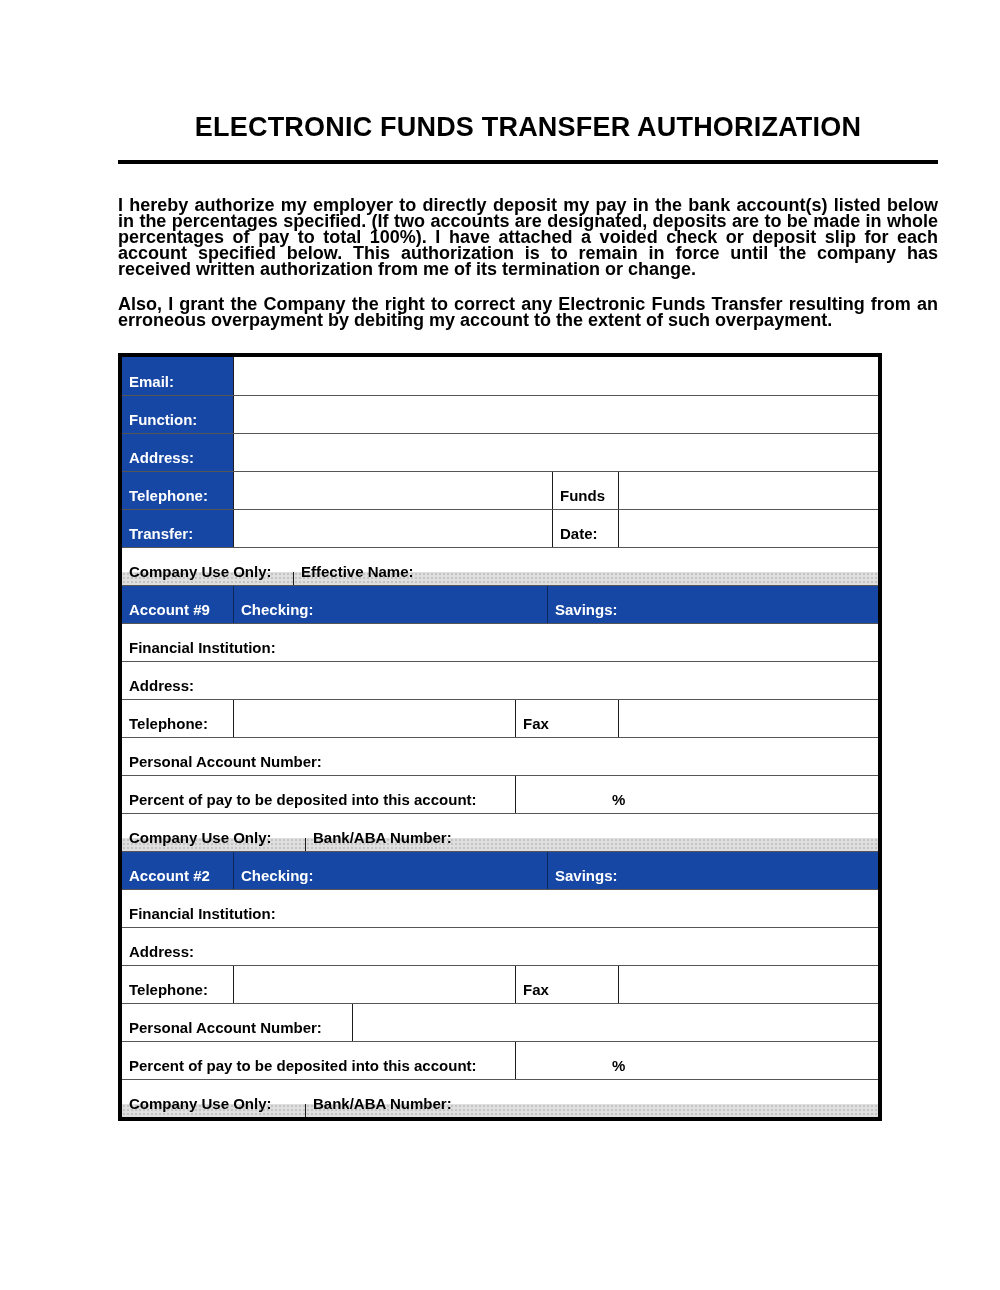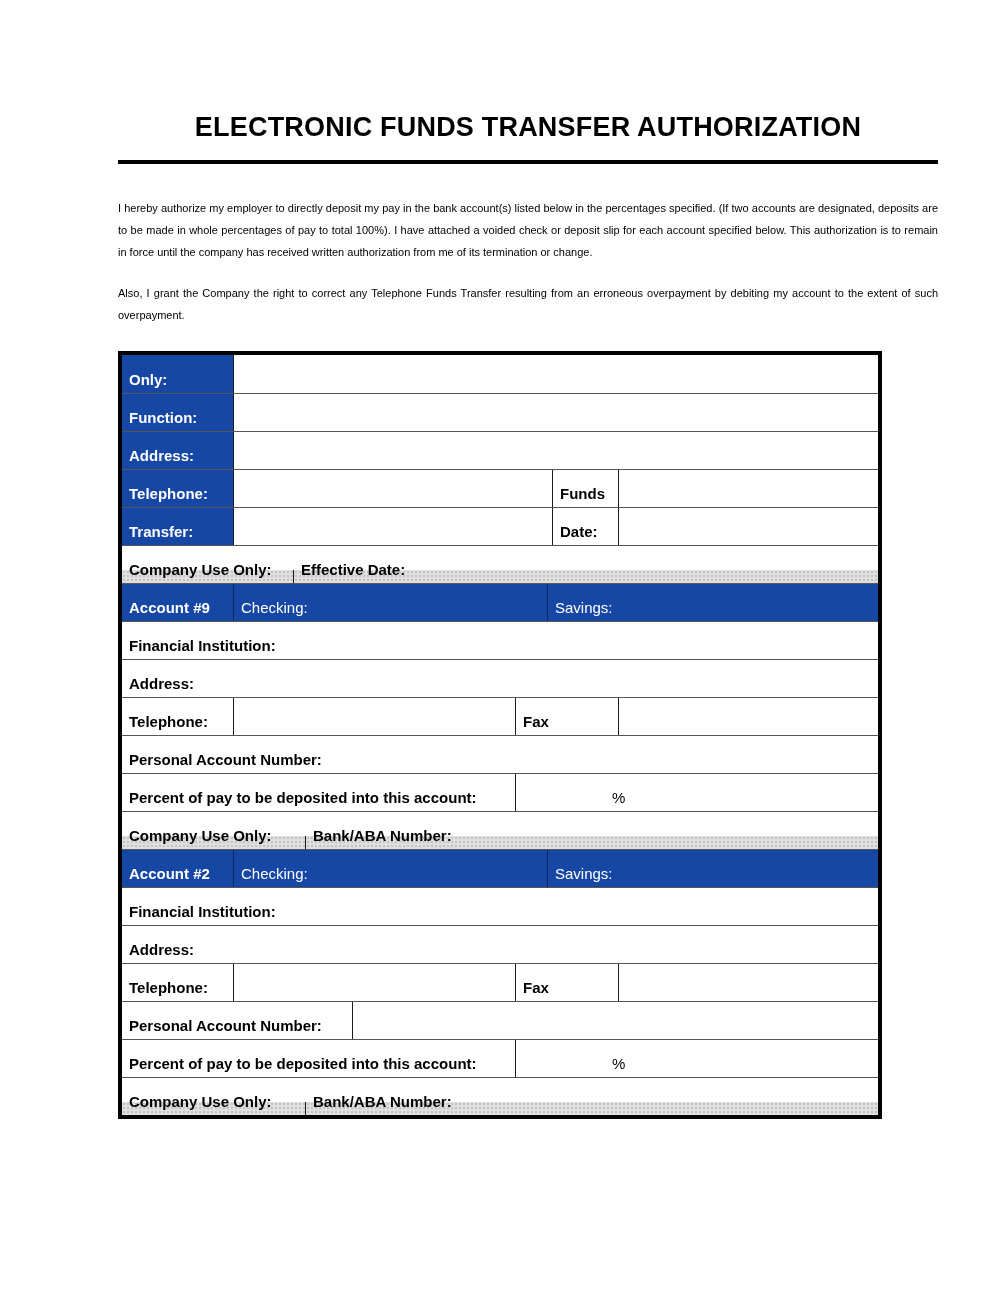--- a/index.html
+++ b/index.html
@@ -14,24 +14,25 @@
   .doc-title {
     margin:0;
     font-size:27px;
     font-weight:bold;
     text-align:center;
     letter-spacing:0.2px;
   }
   .title-rule { height:4px; background:#000; margin-top:17px; }
 
   .para {
-    font-size:11px;
-    line-height:22px;
+    font-size:18px;
+    line-height:16px;
     text-align:justify;
     margin:0;
+    font-weight:bold;
   }
   .p1 { margin-top:33px; }
   .p2 { margin-top:19px; }
 
   .eft-table {
     margin-top:25px;
     width:764px;
     border:4px solid #000;
     box-sizing:border-box;
     background:#fff;
@@ -48,21 +49,21 @@
     display:flex;
     align-items:flex-end;
     padding:0 0 5px 7px;
     box-sizing:border-box;
     white-space:nowrap;
     overflow:visible;
   }
   .cell + .cell { border-left:1px solid #1c1c1c; }
 
   .lbl { font-size:15px; font-weight:bold; }
-  .reg { font-size:15px; font-weight:normal; }
+  .reg { font-size:15px; font-weight:bold; }
 
   .blue { background:#1647A5; color:#fff; }
   .blue-row .cell + .cell { border-left:1px solid rgba(0,0,0,0.45); }
 
   .gray {
     background-color:#DFDFDF;
     background-image:radial-gradient(#c3c3c3 1px, rgba(0,0,0,0) 1px);
     background-size:4px 4px;
     margin-top:24px;
   }
@@ -84,27 +85,27 @@
 </style>
 </head>
 <body>
 
 <div class="page">
 
   <h1 class="doc-title">ELECTRONIC FUNDS TRANSFER AUTHORIZATION</h1>
   <div class="title-rule"></div>
 
   <p class="para p1">I hereby authorize my employer to directly deposit my pay in the bank account(s) listed below in the percentages specified. (If two accounts are designated, deposits are to be made in whole percentages of pay to total 100%). I have attached a voided check or deposit slip for each account specified below. This authorization is to remain in force until the company has received written authorization from me of its termination or change.</p>
-  <p class="para p2">Also, I grant the Company the right to correct any Telephone Funds Transfer resulting from an erroneous overpayment by debiting my account to the extent of such overpayment.</p>
+  <p class="para p2">Also, I grant the Company the right to correct any Electronic Funds Transfer resulting from an erroneous overpayment by debiting my account to the extent of such overpayment.</p>
 
   <div class="eft-table">
 
     <div class="row first">
       <div class="cell w-label blue">
-        <span class="lbl">Only:</span>
+        <span class="lbl">Email:</span>
       </div>
       <div class="cell grow"></div>
     </div>
 
     <div class="row">
       <div class="cell w-label blue">
         <span class="lbl">Function:</span>
       </div>
       <div class="cell grow"></div>
     </div>
@@ -136,21 +137,21 @@
         <span class="lbl">Date:</span>
       </div>
       <div class="cell grow"></div>
     </div>
 
     <div class="row">
       <div class="cell w171 gray">
         <span class="lbl">Company Use Only:</span>
       </div>
       <div class="cell grow gray">
-        <span class="lbl">Effective Date:</span>
+        <span class="lbl">Effective Name:</span>
       </div>
     </div>
 
     <div class="row blue-row">
       <div class="cell w-label blue">
         <span class="lbl">Account #9</span>
       </div>
       <div class="cell w314 blue">
         <span class="reg">Checking:</span>
       </div>

